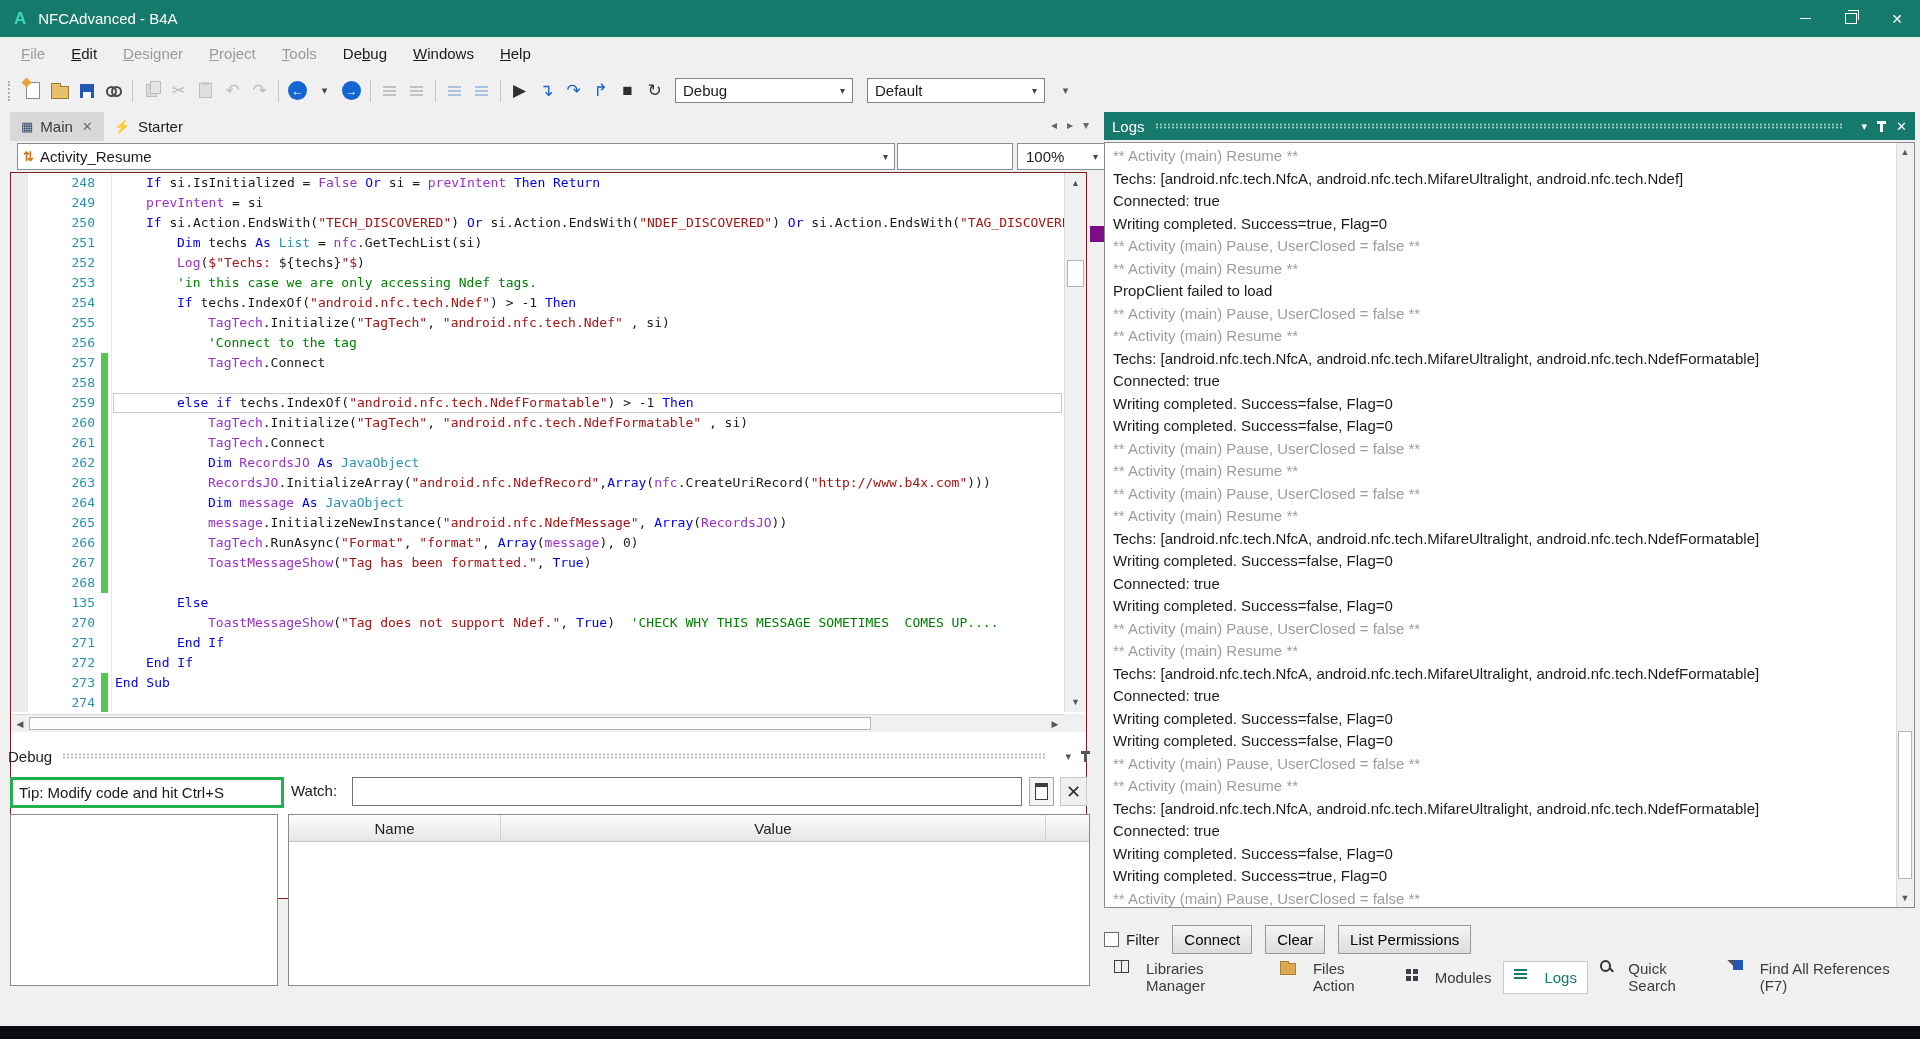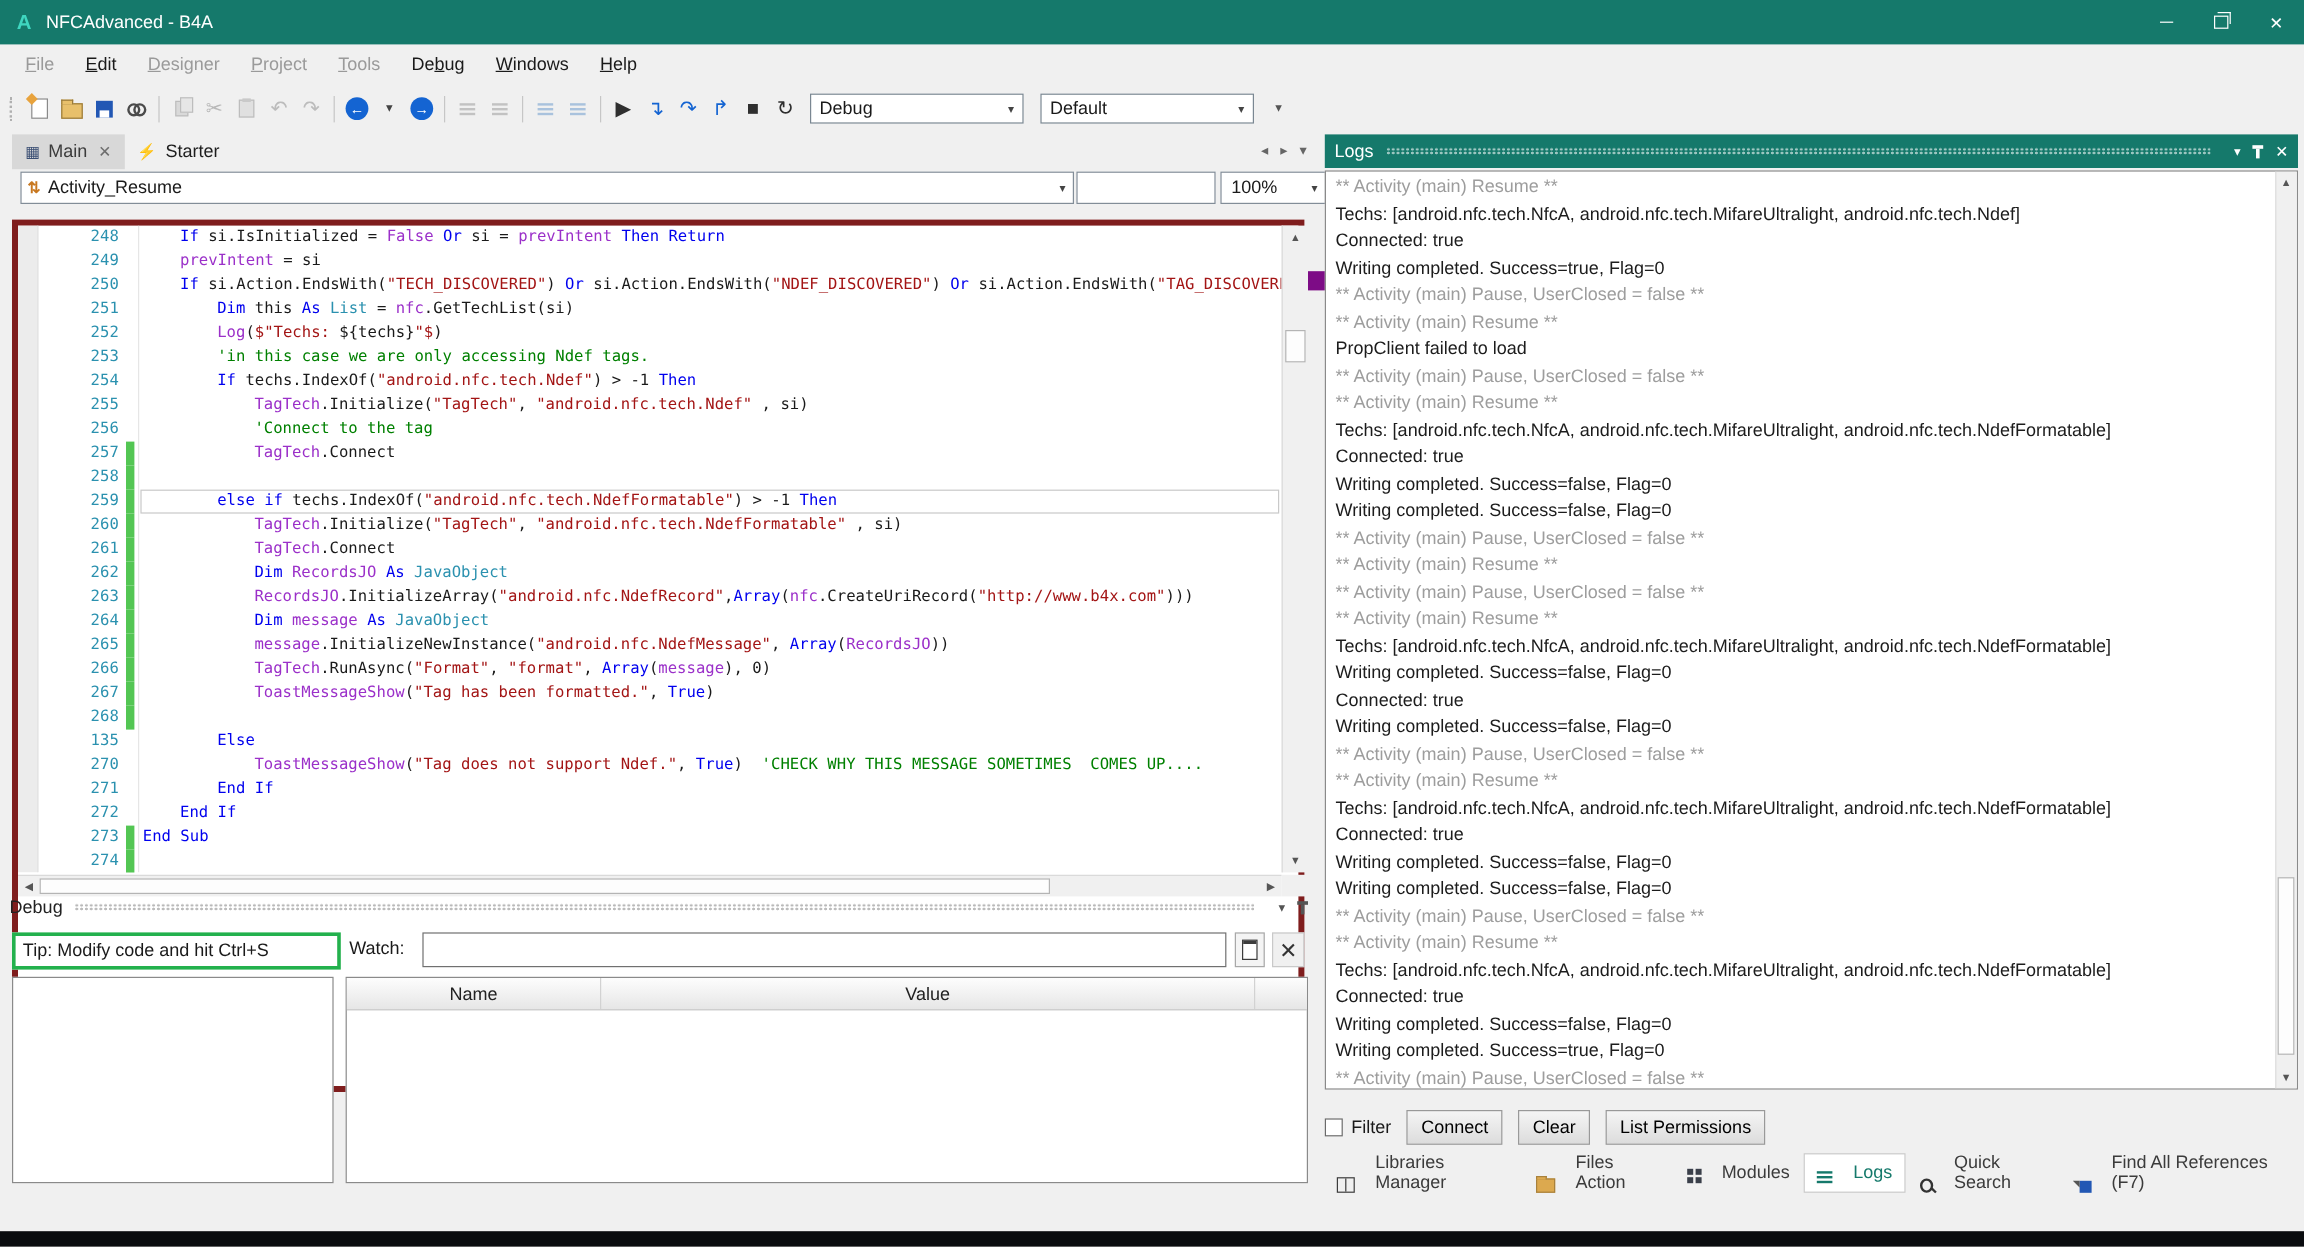--- a/index.html
+++ b/index.html
@@ -63,21 +63,21 @@
   .etab .ticon{font-size:13px;}
   .tabarrows{position:absolute;right:8px;top:8px;display:flex;gap:10px;color:#666;font-size:12px;}
 
   
   .combo{position:absolute;background:#fff;border:1px solid #828d98;box-sizing:border-box;height:27px;top:143px;
          display:flex;align-items:center;font-size:15px;}
   .combo .dd{margin-left:auto;margin-right:6px;font-size:10px;color:#444;}
   .subicon{color:#C87820;font-weight:bold;font-size:13px;margin:0 6px 0 5px;}
 
   
-  .editor{position:absolute;left:10px;top:183px;width:1077px;height:727px;background:#fff;border:5px solid #7f1d1d;box-sizing:border-box;}
+  .editor{position:absolute;left:10px;top:172px;width:1077px;height:727px;background:#fff;border:1px solid #7f1d1d;box-sizing:border-box;}
   .codeview{position:absolute;left:0;top:0;width:1053px;height:539px;overflow:hidden;}
   .leftstrip{position:absolute;left:0;top:0;width:16px;height:539px;background:#ececec;border-right:1px solid #e2e2e2;}
   .gutline{position:absolute;left:100px;top:0;width:1px;height:539px;background:#e6e6e6;}
   .crow{position:relative;height:20px;}
   .ln{position:absolute;left:16px;top:0;width:68px;text-align:right;color:#2B91AF;
       font-family:"DejaVu Sans Mono",monospace;font-size:13px;line-height:20px;}
   .chg{position:absolute;left:90px;top:0;width:7px;height:20px;background:#53C653;}
   .ctext{position:absolute;left:104px;top:0;white-space:pre;font-family:"DejaVu Sans Mono",monospace;
          font-size:13px;line-height:20px;}
   .curbox{position:absolute;left:102px;right:2px;top:0;height:18px;border:1px solid #c9c9c9;}
@@ -123,21 +123,21 @@
   .loglist{position:absolute;left:1104px;top:142px;width:811px;height:766px;background:#fff;border:1px solid #8a8a8a;box-sizing:border-box;overflow:hidden;}
   .loglines{position:absolute;left:0;top:2px;right:18px;}
   .logline{height:22.5px;line-height:22.5px;padding-left:8px;font-size:15px;color:#1c1c1c;white-space:nowrap;overflow:hidden;}
   .logline.m{color:#9d9d9d;}
   .logvsb{position:absolute;right:0;top:0;width:17px;height:764px;background:#f0f0f0;border-left:1px solid #dcdcdc;}
   .filterrow{position:absolute;left:1104px;top:922px;width:811px;height:34px;display:flex;align-items:center;}
   .chk{width:15px;height:15px;background:#fff;border:1px solid #6b6b6b;box-sizing:border-box;}
   .flabel{font-size:15px;margin-left:7px;}
   .wbtn{padding:5px 11px;border:1px solid #999;background:linear-gradient(#f5f5f5,#dcdcdc);font-size:15px;margin-left:13px;}
   .btabs{position:absolute;left:1104px;top:959px;width:816px;height:36px;display:flex;align-items:center;gap:2px;}
-  .btab{display:flex;align-items:flex-end;gap:17px;padding:7px 10px;font-size:15px;color:#3b3b3b;}
+  .btab{display:flex;align-items:flex-start;gap:17px;padding:7px 10px;font-size:15px;color:#3b3b3b;}
   .btab.active{background:#fff;border:1px solid #c9c9c9;color:#15796B;}
   
   .i-book{width:14px;height:11px;border:1px solid #3c3c3c;position:relative;}
   .i-book:after{content:"";position:absolute;left:6px;top:0;width:1px;height:11px;background:#3c3c3c;}
   .i-folder{width:15px;height:10px;background:#DCA94F;border:1px solid #a8813c;position:relative;margin-top:3px;}
   .i-folder:before{content:"";position:absolute;left:-1px;top:-3px;width:7px;height:2px;background:#DCA94F;border:1px solid #a8813c;border-bottom:none;}
   .i-modules{width:12px;height:12px;position:relative;}
   .i-modules:before{content:"";position:absolute;width:5px;height:5px;background:#3A3F4A;box-shadow:7px 0 0 #3A3F4A,0 7px 0 #3A3F4A,7px 7px 0 #3A3F4A;}
   .i-loglines{width:13px;height:2px;background:#15796B;box-shadow:0 4px 0 #15796B,0 8px 0 #15796B;margin-bottom:8px;}
   .i-search{width:8px;height:8px;border:2px solid #333;border-radius:50%;position:relative;}
@@ -312,21 +312,21 @@
           <div class="crow">
             <span class="ln">249</span>
             <span class="ctext" style="padding-left: 31px;"><span class="c-v">prevIntent</span><span class="c-n"> = si</span></span>
           </div>
           <div class="crow">
             <span class="ln">250</span>
             <span class="ctext" style="padding-left: 31px;"><span class="c-k">If </span><span class="c-n">si.Action.EndsWith(</span><span class="c-s">"TECH_DISCOVERED"</span><span class="c-n">) </span><span class="c-k">Or</span><span class="c-n"> si.Action.EndsWith(</span><span class="c-s">"NDEF_DISCOVERED"</span><span class="c-n">) </span><span class="c-k">Or</span><span class="c-n"> si.Action.EndsWith(</span><span class="c-s">"TAG_DISCOVERED"</span></span>
           </div>
           <div class="crow">
             <span class="ln">251</span>
-            <span class="ctext" style="padding-left: 62px;"><span class="c-k">Dim</span><span class="c-n"> this </span><span class="c-k">As</span><span class="c-n"> </span><span class="c-t">List</span><span class="c-n"> = </span><span class="c-v">nfc</span><span class="c-n">.GetTechList(si)</span></span>
+            <span class="ctext" style="padding-left: 62px;"><span class="c-k">Dim</span><span class="c-n"> techs </span><span class="c-k">As</span><span class="c-n"> </span><span class="c-t">List</span><span class="c-n"> = </span><span class="c-v">nfc</span><span class="c-n">.GetTechList(si)</span></span>
           </div>
           <div class="crow">
             <span class="ln">252</span>
             <span class="ctext" style="padding-left: 62px;"><span class="c-v">Log</span><span class="c-n">(</span><span class="c-s">$"Techs: </span><span class="c-n">${techs}</span><span class="c-s">"$</span><span class="c-n">)</span></span>
           </div>
           <div class="crow">
             <span class="ln">253</span>
             <span class="ctext" style="padding-left: 62px;"><span class="c-c">'in this case we are only accessing Ndef tags.</span></span>
           </div>
           <div class="crow">

